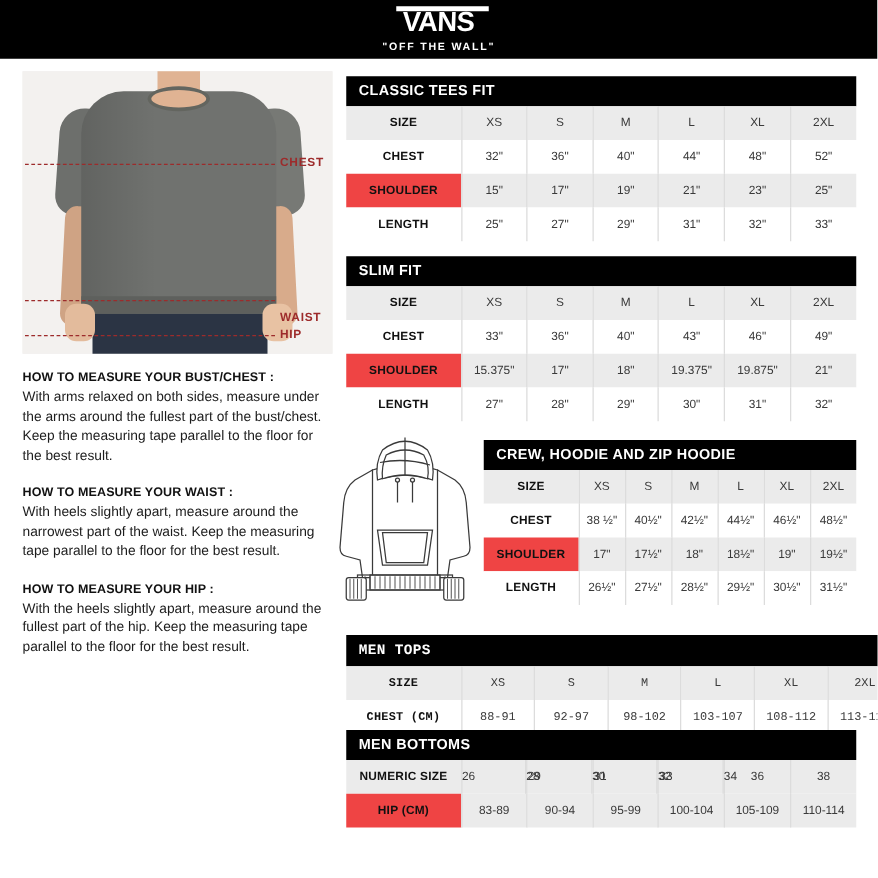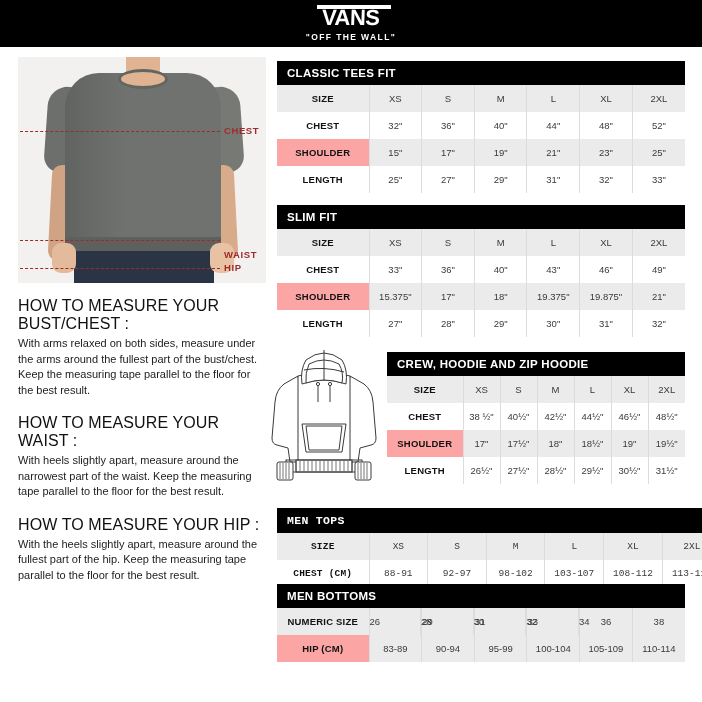--- a/index.html
+++ b/index.html
@@ -85,21 +85,21 @@
   }
 
   .mline { position:absolute; height: 0; border-top: 1.5px dashed #9d2b2b; }
   .mlabel {
     position:absolute; color: #9d2b2b; font-weight: bold; font-size: 9.5px;
     letter-spacing: 0.6px;
   }
 
   .howto { margin-top: 14px; }
   .howto h3 {
-    margin: 0 0 3px 0; font-size: 16px; font-weight: normal; color: #111;
+    margin: 0 0 3px 0; font-size: 10px; font-weight: bold; color: #111;
     letter-spacing: 0.1px;
   }
   .howto p {
     margin: 0 0 16px 0; font-size: 11px; color: #1c1c1c; line-height: 15.5px;
   }
 
   
   .tbl { position: absolute; background: #fff; }
   .tbl-title {
     background: #000; color: #fff; font-weight: bold; font-size: 11.5px;
@@ -110,21 +110,21 @@
     font-size: 9.5px; color: #3a3a3a; text-align: center;
     padding: 0; height: 27px; vertical-align: middle;
     border-left: 1px solid #dcdcdc;
     background: #ffffff;
   }
   table.grid td.lbl {
     font-weight: bold; color: #111; font-size: 9.5px; border-left: none;
     letter-spacing: 0.2px;
   }
   table.grid tr.shade td { background: #ebebeb; }
-  table.grid tr.shade td.lbl { background: #fca5a5; }
+  table.grid tr.shade td.lbl { background: #ef4444; }
   table.grid tr:first-child td { background: #ebebeb; }
   
   .splitwrap { display: flex; width: 100%; height: 27px; gap: 40px; }
   .splitwrap .half {
     flex: 1 1 50%; display: flex; align-items: center; justify-content: center;
     font-size: 9.5px; color: #3a3a3a;
   }
   .splitwrap .half + .half { border-left: 1px solid #dcdcdc; }
   td.nopad { padding: 0; }
 

